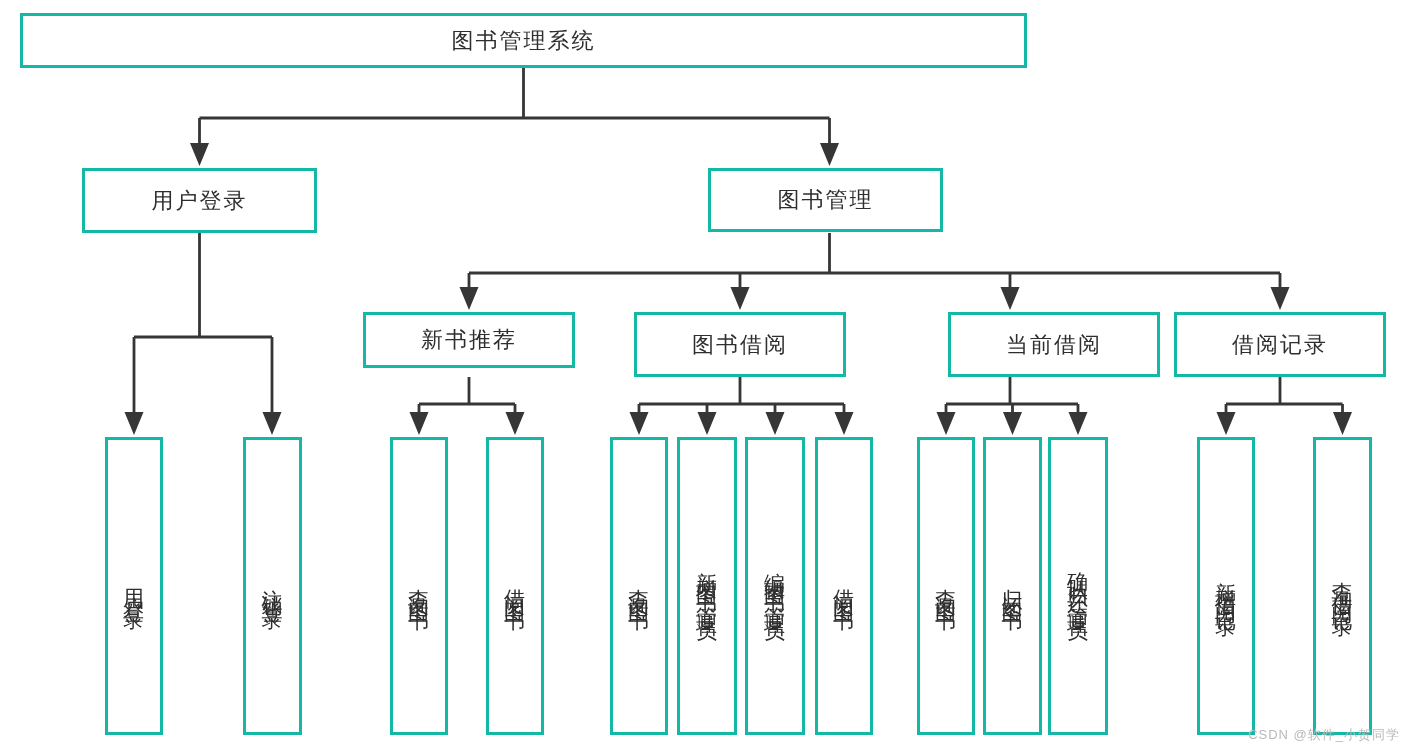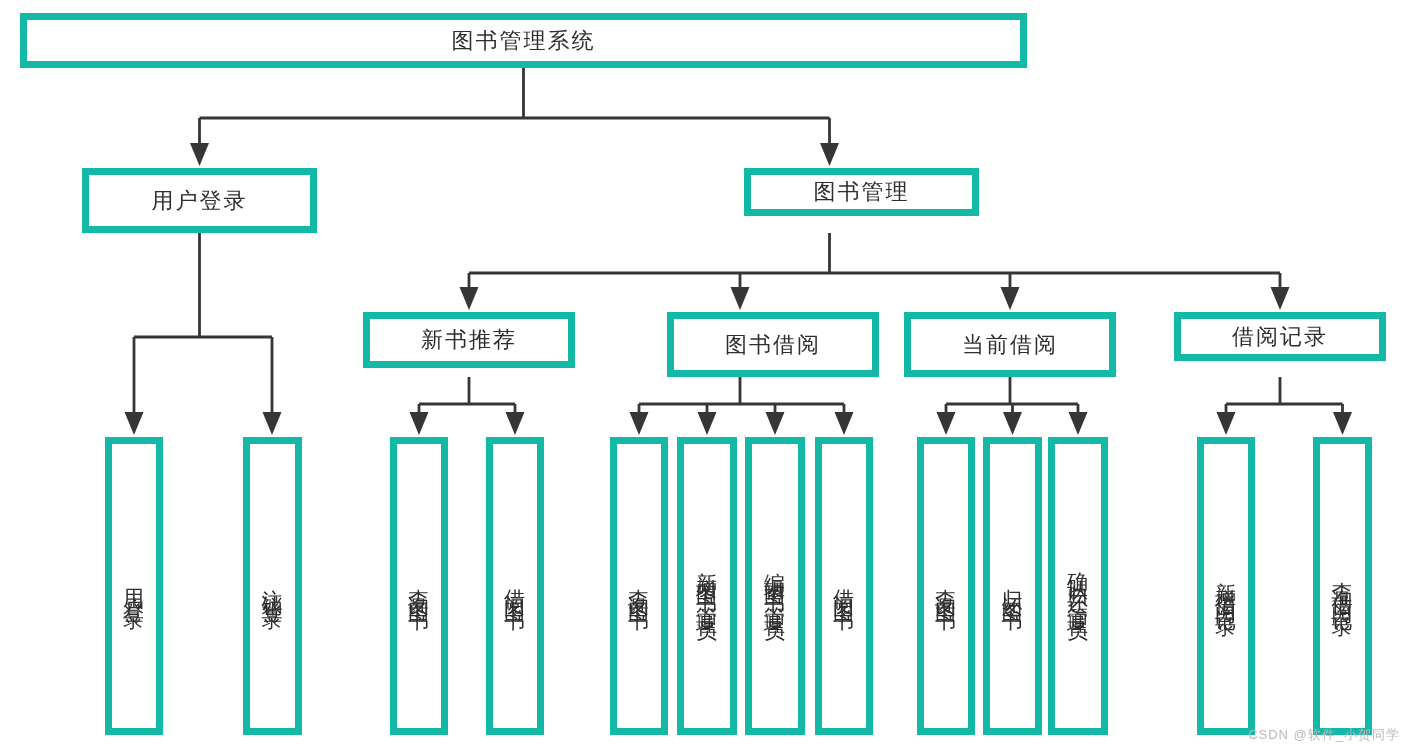--- a/index.html
+++ b/index.html
@@ -28,21 +28,21 @@
     stroke-width: 2.8;
     fill: none;
   }
   .arrowheads {
     fill: #363636;
     stroke: none;
   }
   .node {
     position: absolute;
     box-sizing: border-box;
-    border: 7px solid #14b8a6;
+    border: 3px solid #14b8a6;
     background: #ffffff;
     display: flex;
     align-items: center;
     justify-content: center;
     color: #2e2e2e;
     z-index: 2;
     text-align: center;
   }
   .node.h {
     font-size: 22px;
@@ -91,26 +91,26 @@
     <path class="wire" d="M1010,377 V404 M946,404 H1078 M946,404 V417 M1012.5,404 V417 M1078,404 V417"></path>
     <path class="arrowheads" d="M936.5,412 L955.5,412 L946,435 Z M1003,412 L1022,412 L1012.5,435 Z M1068.5,412 L1087.5,412 L1078,435 Z"></path>
 
     <path class="wire" d="M1280,377 V404 M1226,404 H1342.5 M1226,404 V417 M1342.5,404 V417"></path>
     <path class="arrowheads" d="M1216.5,412 L1235.5,412 L1226,435 Z M1333,412 L1352,412 L1342.5,435 Z"></path>
   </svg>
 
   <div class="node h" style="left:20px; top:13px; width:1007px; height:55px;">图书管理系统</div>
 
   <div class="node h" style="left:82px; top:168px; width:235px; height:65px;">用户登录</div>
-  <div class="node h" style="left:744px; top:168px; width:235px; height:48px;">图书管理</div>
+  <div class="node h" style="left:708px; top:168px; width:235px; height:64px;">图书管理</div>
 
   <div class="node h" style="left:363px; top:312px; width:212px; height:56px;">新书推荐</div>
-  <div class="node h" style="left:634px; top:312px; width:212px; height:65px;margin-left:33px;">图书借阅</div>
-  <div class="node h" style="left:904px; top:312px; width:212px; height:65px;">当前借阅</div>
-  <div class="node h" style="left:1174px; top:312px; width:212px; height:49px;">借阅记录</div>
+  <div class="node h" style="left:634px; top:312px; width:212px; height:65px;">图书借阅</div>
+  <div class="node h" style="left:948px; top:312px; width:212px; height:65px;">当前借阅</div>
+  <div class="node h" style="left:1174px; top:312px; width:212px; height:65px;">借阅记录</div>
 
   <div class="node v" style="left:105px; top:437px; width:58px; height:298px;">用户登录</div>
   <div class="node v" style="left:243px; top:437px; width:59px; height:298px;">注销登录</div>
 
   <div class="node v" style="left:390px; top:437px; width:58px; height:298px;">查询图书</div>
   <div class="node v" style="left:486px; top:437px; width:58px; height:298px;">借阅图书</div>
 
   <div class="node v" style="left:610px; top:437px; width:58px; height:298px;">查询图书</div>
   <div class="node v" style="left:677px; top:437px; width:60px; height:298px;">新增图书（管理员）</div>
   <div class="node v" style="left:745px; top:437px; width:60px; height:298px;">编辑图书（管理员）</div>

